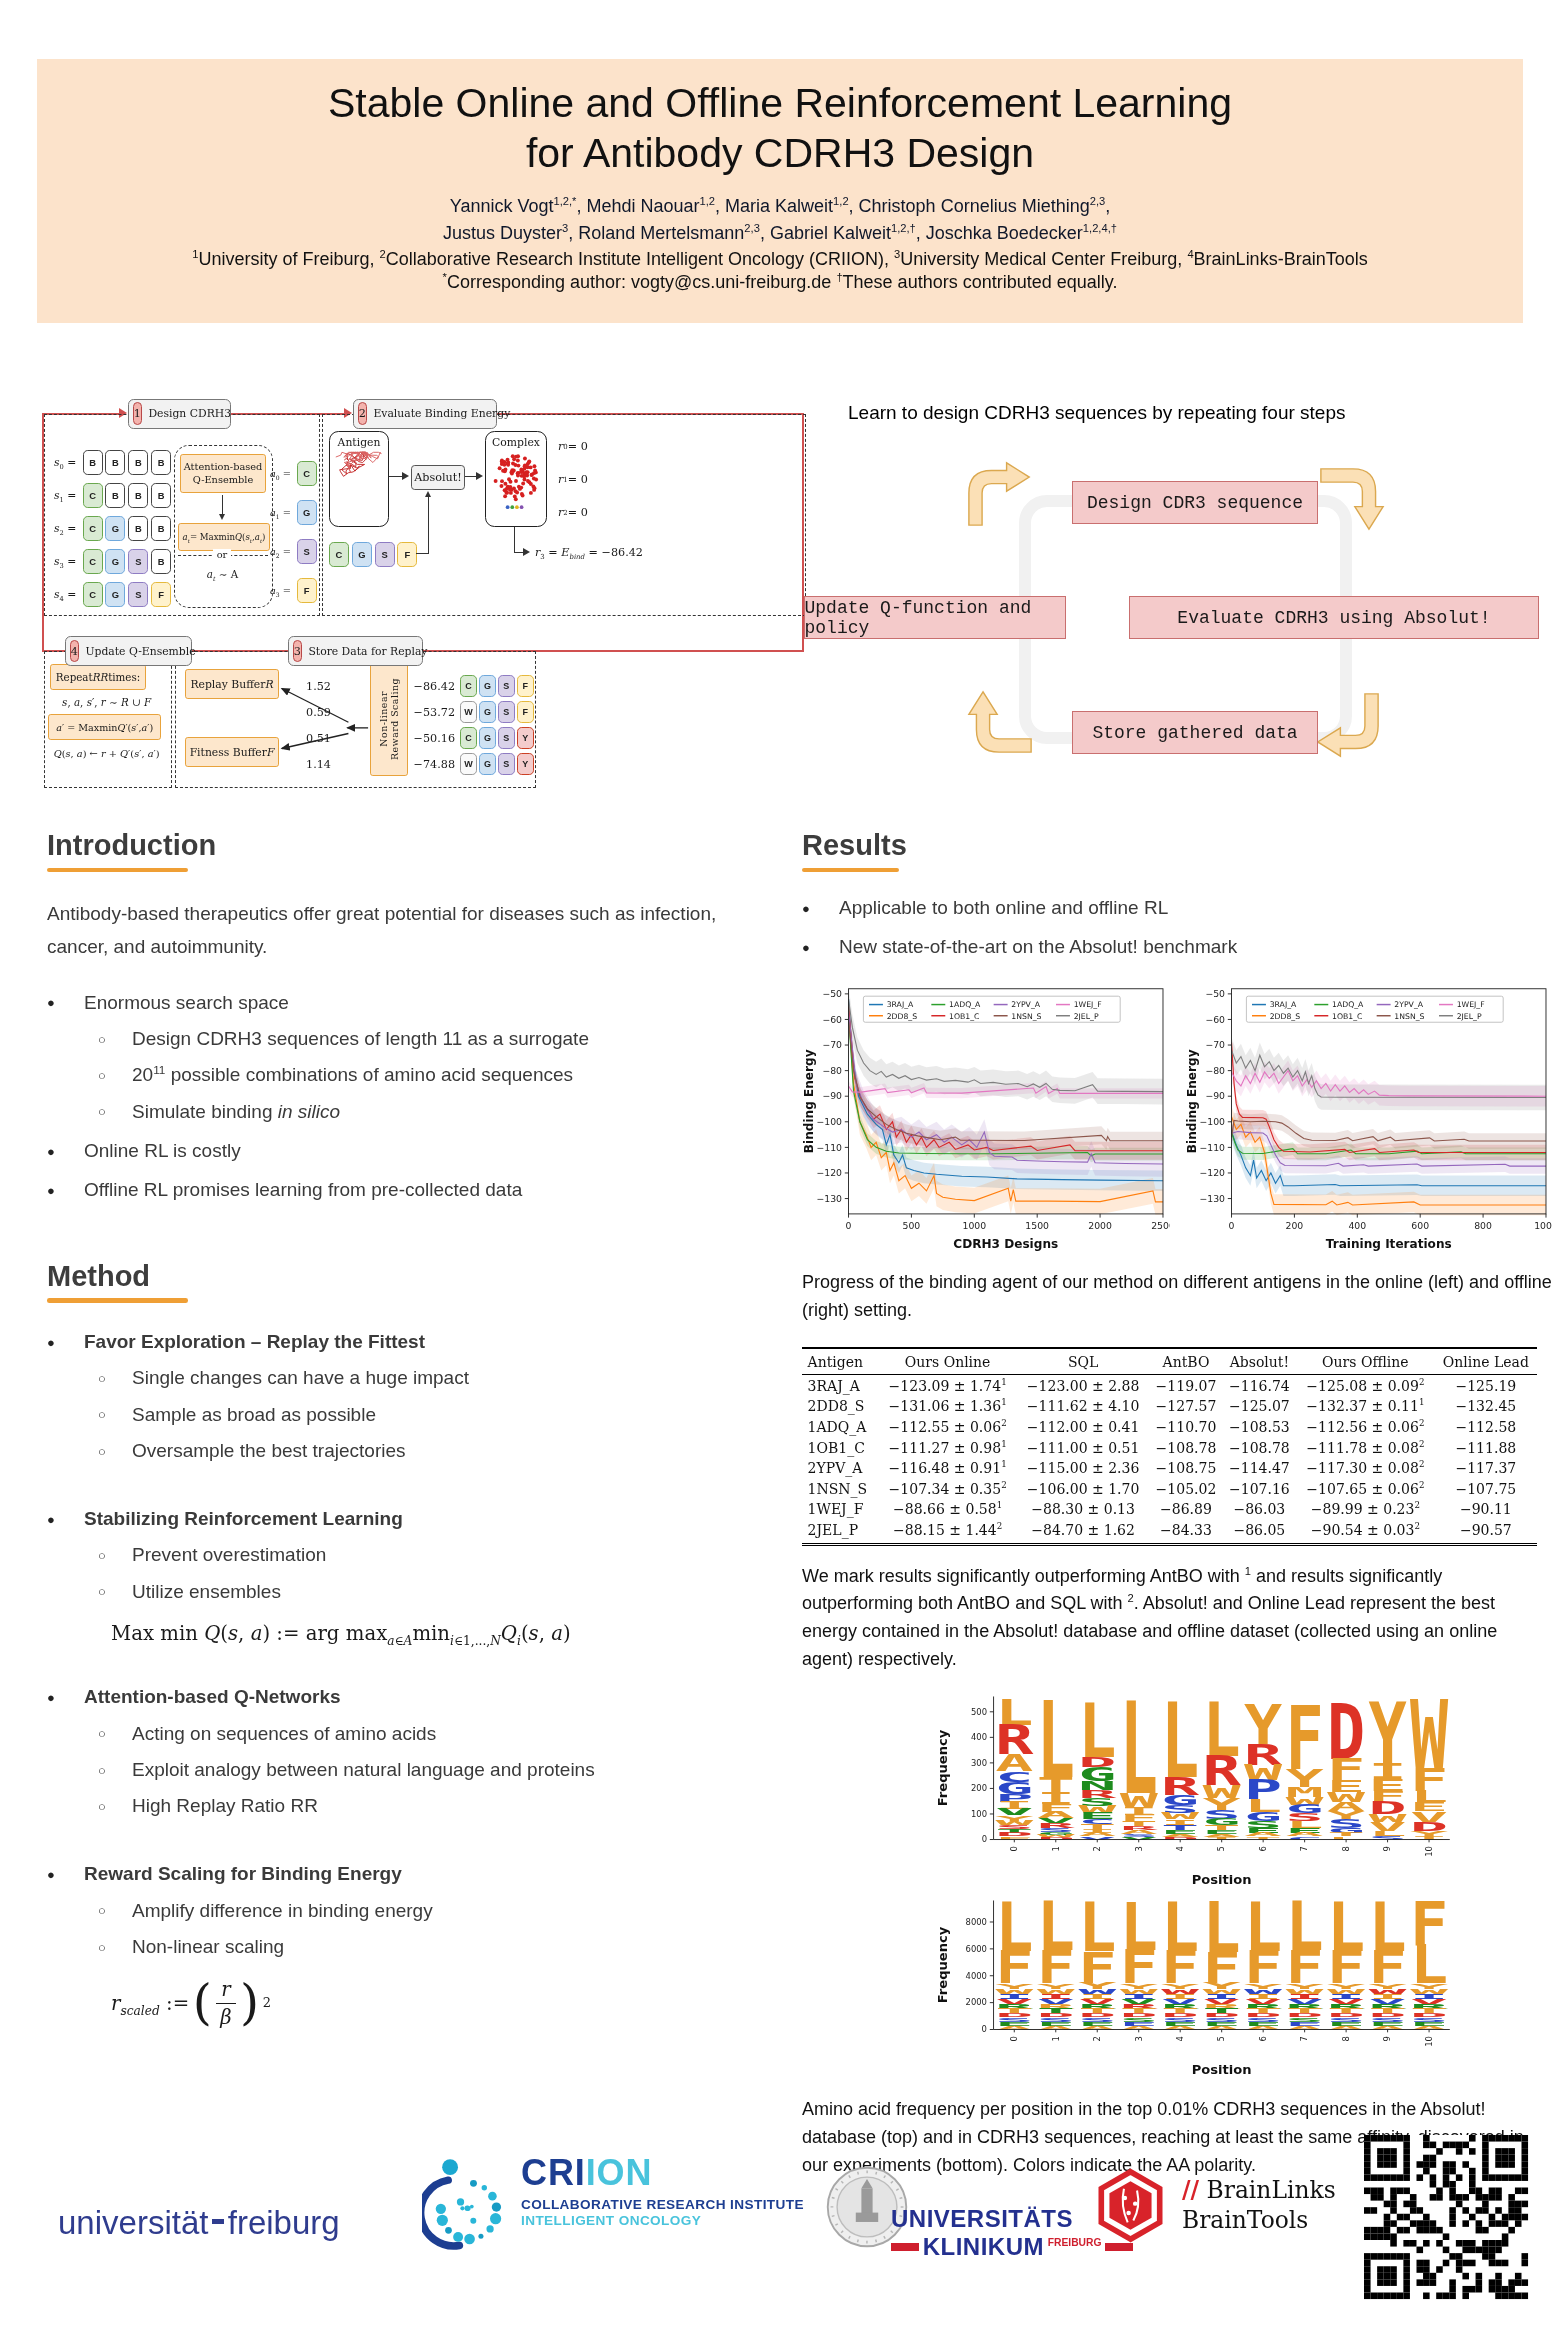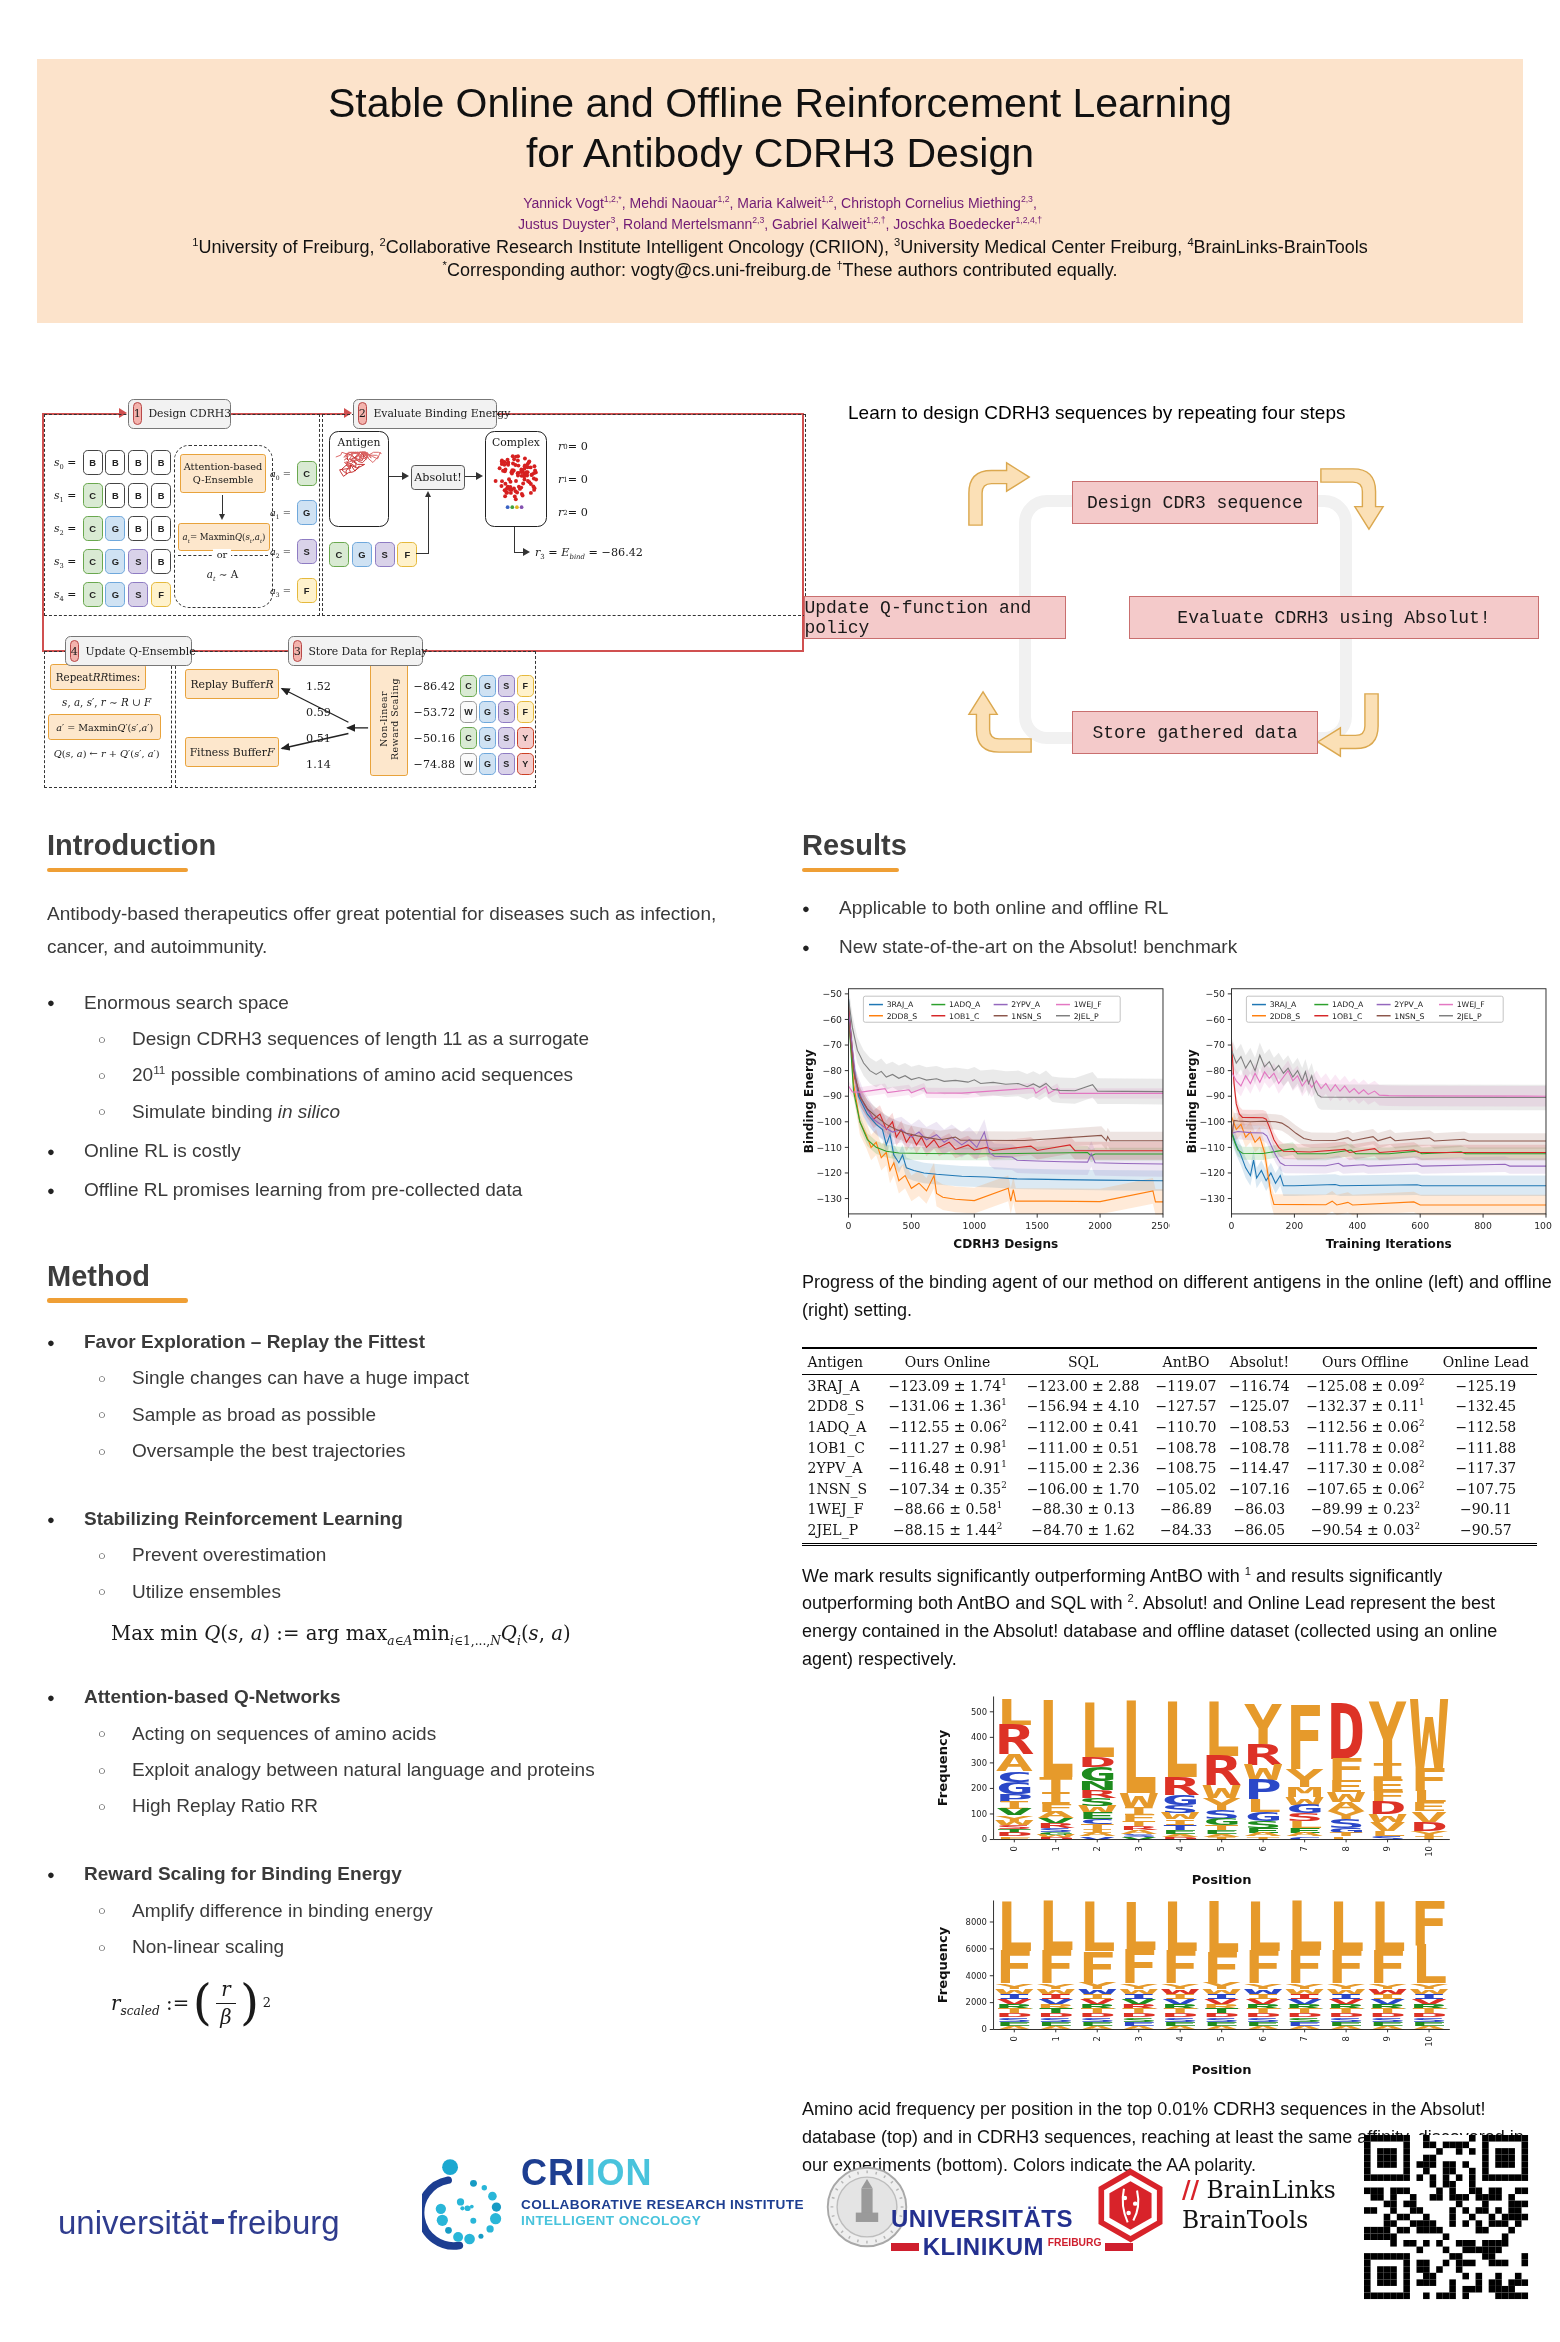--- a/index.html
+++ b/index.html
@@ -4,21 +4,21 @@
 <style>
   html,body{margin:0;padding:0;background:#ffffff;}
   .poster{position:relative;width:1561px;height:2342px;background:#fff;overflow:hidden;
           font-family:"Liberation Sans",sans-serif;color:#333;}
   sup{font-size:62%;vertical-align:super;line-height:0;}
   sub{font-size:62%;vertical-align:sub;line-height:0;}
 
   
   .band{position:absolute;left:37px;top:59px;width:1486px;height:264px;background:#fce3cb;text-align:center;}
   .title{margin-top:19px;font-size:41px;line-height:1.22;color:#111;}
-  .authors{margin-top:15px;font-size:14px;color:#701a75;line-height:1.5;}
+  .authors{margin-top:15px;font-size:18px;color:#0f172a;line-height:1.5;}
   .affil{font-size:18px;color:#111;margin-top:1.9px;}
   .corr{font-size:18px;color:#111;margin-top:1.9px;}
 
   
   .diagram{position:absolute;left:37px;top:394px;width:778px;height:394px;
            font-family:"DejaVu Serif","Liberation Serif",serif;color:#1a1a1a;}
   .panel{position:absolute;border:1.5px dashed #333;}
   .rline{position:absolute;background:#d05050;}
   .ah{position:absolute;width:0;height:0;border:5.6px solid transparent;}
   .ah-r{border-left:8.4px solid #d05050;border-right:0;}
@@ -722,21 +722,21 @@
             <td>−123.09 ± 1.74<sup>1</sup></td>
             <td>−123.00 ± 2.88</td>
             <td>−119.07</td>
             <td>−116.74</td>
             <td>−125.08 ± 0.09<sup>2</sup></td>
             <td>−125.19</td>
           </tr>
           <tr>
             <td>2DD8_S</td>
             <td>−131.06 ± 1.36<sup>1</sup></td>
-            <td>−156.94 ± 4.10</td>
+            <td>−111.62 ± 4.10</td>
             <td>−127.57</td>
             <td>−125.07</td>
             <td>−132.37 ± 0.11<sup>1</sup></td>
             <td>−132.45</td>
           </tr>
           <tr>
             <td>1ADQ_A</td>
             <td>−112.55 ± 0.06<sup>2</sup></td>
             <td>−112.00 ± 0.41</td>
             <td>−110.70</td>

